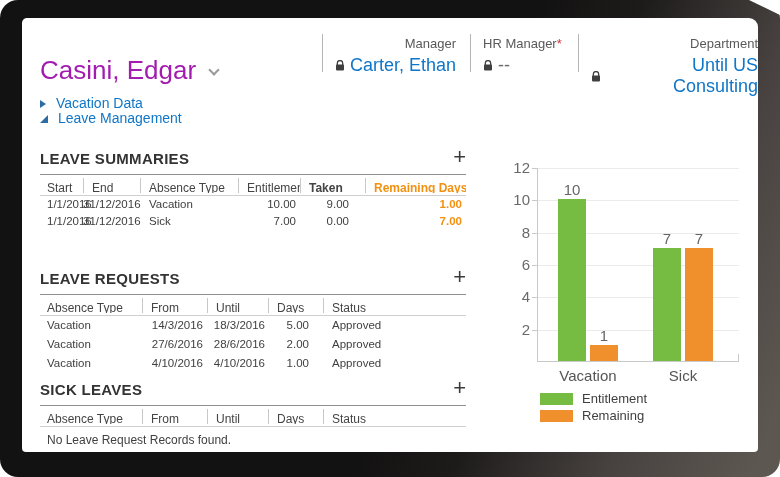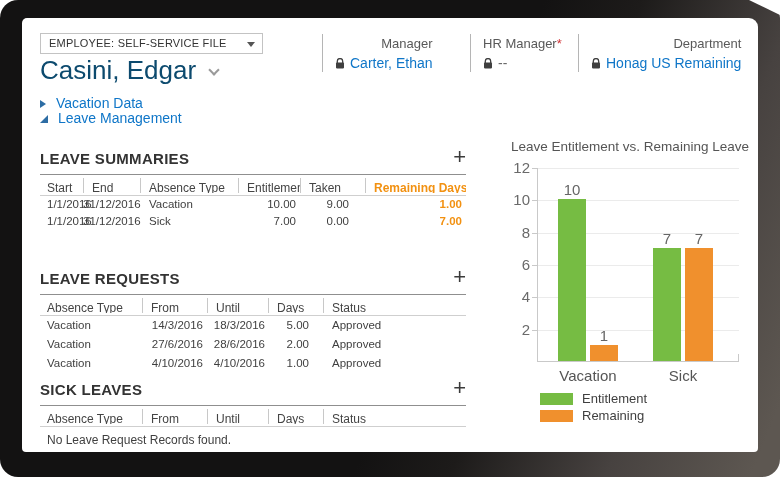--- a/index.html
+++ b/index.html
@@ -23,33 +23,33 @@
     position:absolute; left:18px; top:15px; width:223px; height:21px;
     border:1px solid #c3c3c3; background:#fff; color:#333;
     font-size:11px; line-height:19px; padding-left:8px; letter-spacing:.2px;
   }
   .record-selector .caret{
     position:absolute; right:7px; top:8px; width:0; height:0;
     border-left:4px solid transparent; border-right:4px solid transparent;
     border-top:5px solid #555;
   }
   .employee-name{
-    position:absolute; left:18px; top:37px; font-size:26px; color:#0c4a6e; font-weight:300;
+    position:absolute; left:18px; top:37px; font-size:26px; color:#a21caf; font-weight:300;
   }
   .name-chevron{
     display:inline-block; width:8px; height:8px; margin-left:14px; margin-bottom:5px;
     border-right:2px solid #9a9a9a; border-bottom:2px solid #9a9a9a; transform:rotate(45deg);
   }
 
   
   .hf-divider{ position:absolute; top:16px; width:1px; height:38px; background:#b5b5b5; }
   .hfield{ position:absolute; top:18px;text-align:right; }
   .hfield .lbl{ font-size:13px; color:#595959; }
   .hfield .req{ color:#D13438; font-size:13px; }
-  .hfield .val{ margin-top:4px; font-size:14px; color:#6b6b6b; display:flex; align-items:center; gap:5px; }
+  .hfield .val{ margin-top:4px; font-size:18px; color:#6b6b6b; display:flex; align-items:center; gap:5px; }
   .hfield .val.link{ color:#0f76c8; }
   .lock-icon svg{ display:block; }
 
   
   .nav-group{ position:absolute; left:18px; height:18px; font-size:14px; color:#0f76c8; cursor:pointer; }
   .nav-group .marker{ display:inline-block; margin-right:10px; }
   .marker-collapsed{ width:0; height:0; border-top:4px solid transparent; border-bottom:4px solid transparent; border-left:6px solid #2d6da4; }
   .marker-expanded{ width:8px; height:8px; background:#2d6da4; clip-path:polygon(100% 0,100% 100%,0 100%); }
 
   
@@ -85,24 +85,20 @@
   .legend-swatch{ width:33px; height:12px; margin-right:9px; }
   .legend-label{ font-size:13px; color:#3f3f3f; }
 </style>
 </head>
 <body>
 
 <div id="stage">
   <div id="device"></div>
   <div id="screen">
 
-    <div class="record-selector">
-      <span>EMPLOYEE: SELF-SERVICE FILE</span>
-      <span class="caret"></span>
-    </div>
 
     <div class="employee-name">
       <span>Casini, Edgar</span><span class="name-chevron"></span>
     </div>
 
     <div class="hf-divider" style="left:300px"></div>
     <div class="hf-divider" style="left:448px"></div>
     <div class="hf-divider" style="left:556px"></div>
     <div class="hfield" style="left:313px">
       <div class="lbl"><span>Manager</span><span class="req"></span></div>
@@ -130,41 +126,41 @@
     </div>
     <div class="hfield" style="left:569px">
       <div class="lbl"><span>Department</span><span class="req"></span></div>
       <div class="val link">
           <span class="lock-icon">
             <svg width="10" height="11" viewBox="0 0 10 11">
               <path d="M2.3 5V3.2a2.7 2.7 0 0 1 5.4 0V5" fill="none" stroke="#3f3f3f" stroke-width="1.3"></path>
               <rect x="1" y="4.6" width="8" height="5.8" rx="0.8" fill="#3f3f3f"></rect>
             </svg>
           </span>
-          <span>Honag US Remaining</span>
+          <span>Until US Consulting</span>
         </div>
     </div>
 
     <div class="nav-group" style="top:77px">
       <span class="marker marker-collapsed"></span><span>Vacation Data</span>
     </div>
     <div class="nav-group" style="top:92px">
       <span class="marker marker-expanded"></span><span>Leave Management</span>
     </div>
 
     <div class="section" style="top:132px">
       <span class="section-title">LEAVE SUMMARIES</span>
       <span class="add-btn">+</span>
       <div class="rule"></div>
       <div class="thead" id="ls-head">
           <div class="hc" style="width: 43px;">Start</div>
           <div class="hc" style="width: 57px;">End</div>
           <div class="hc" style="width: 98px;">Absence Type</div>
           <div class="hc" style="width: 62px;">Entitlement</div>
-          <div class="hc" style="width: 65px;">Taken</div>
+          <div class="hc" style="width: 65px; font-weight: bold;">Taken</div>
           <div class="hc r orange" style="width: 101px;">Remaining Days</div>
         </div>
       <div id="ls-body">
           <div class="trow" style="height: 17px; line-height: 17px;">
             <div class="tc" style="width: 43px; padding-left: 7px;">1/1/2016</div>
             <div class="tc" style="width: 57px;">31/12/2016</div>
             <div class="tc" style="width: 98px; padding-left: 9px;">Vacation</div>
             <div class="tc r" style="width: 62px; padding-right: 4px;">10.00</div>
             <div class="tc r" style="width: 65px; padding-right: 16px;">9.00</div>
             <div class="tc r orange" style="width: 101px; padding-right: 4px;">1.00</div>
@@ -224,21 +220,20 @@
           <div class="hc" style="width: 102px;">Absence Type</div>
           <div class="hc" style="width: 65px;">From</div>
           <div class="hc" style="width: 61px;">Until</div>
           <div class="hc" style="width: 55px;">Days</div>
           <div class="hc" style="width: 143px;">Status</div>
         </div>
       <div class="empty-msg">No Leave Request Records found.</div>
     </div>
 
     <div id="chart">
-      <div class="chart-title">Leave Entitlement vs. Remaining Leave</div>
       <div id="plot">
           <div class="gridline" style="top: 161.667px;"></div>
           <div class="ytick" style="top: 161.667px;"></div>
           <div class="ylab" style="top: 152.667px;">2</div>
           <div class="gridline" style="top: 129.333px;"></div>
           <div class="ytick" style="top: 129.333px;"></div>
           <div class="ylab" style="top: 120.333px;">4</div>
           <div class="gridline" style="top: 97px;"></div>
           <div class="ytick" style="top: 97px;"></div>
           <div class="ylab" style="top: 88px;">6</div>

